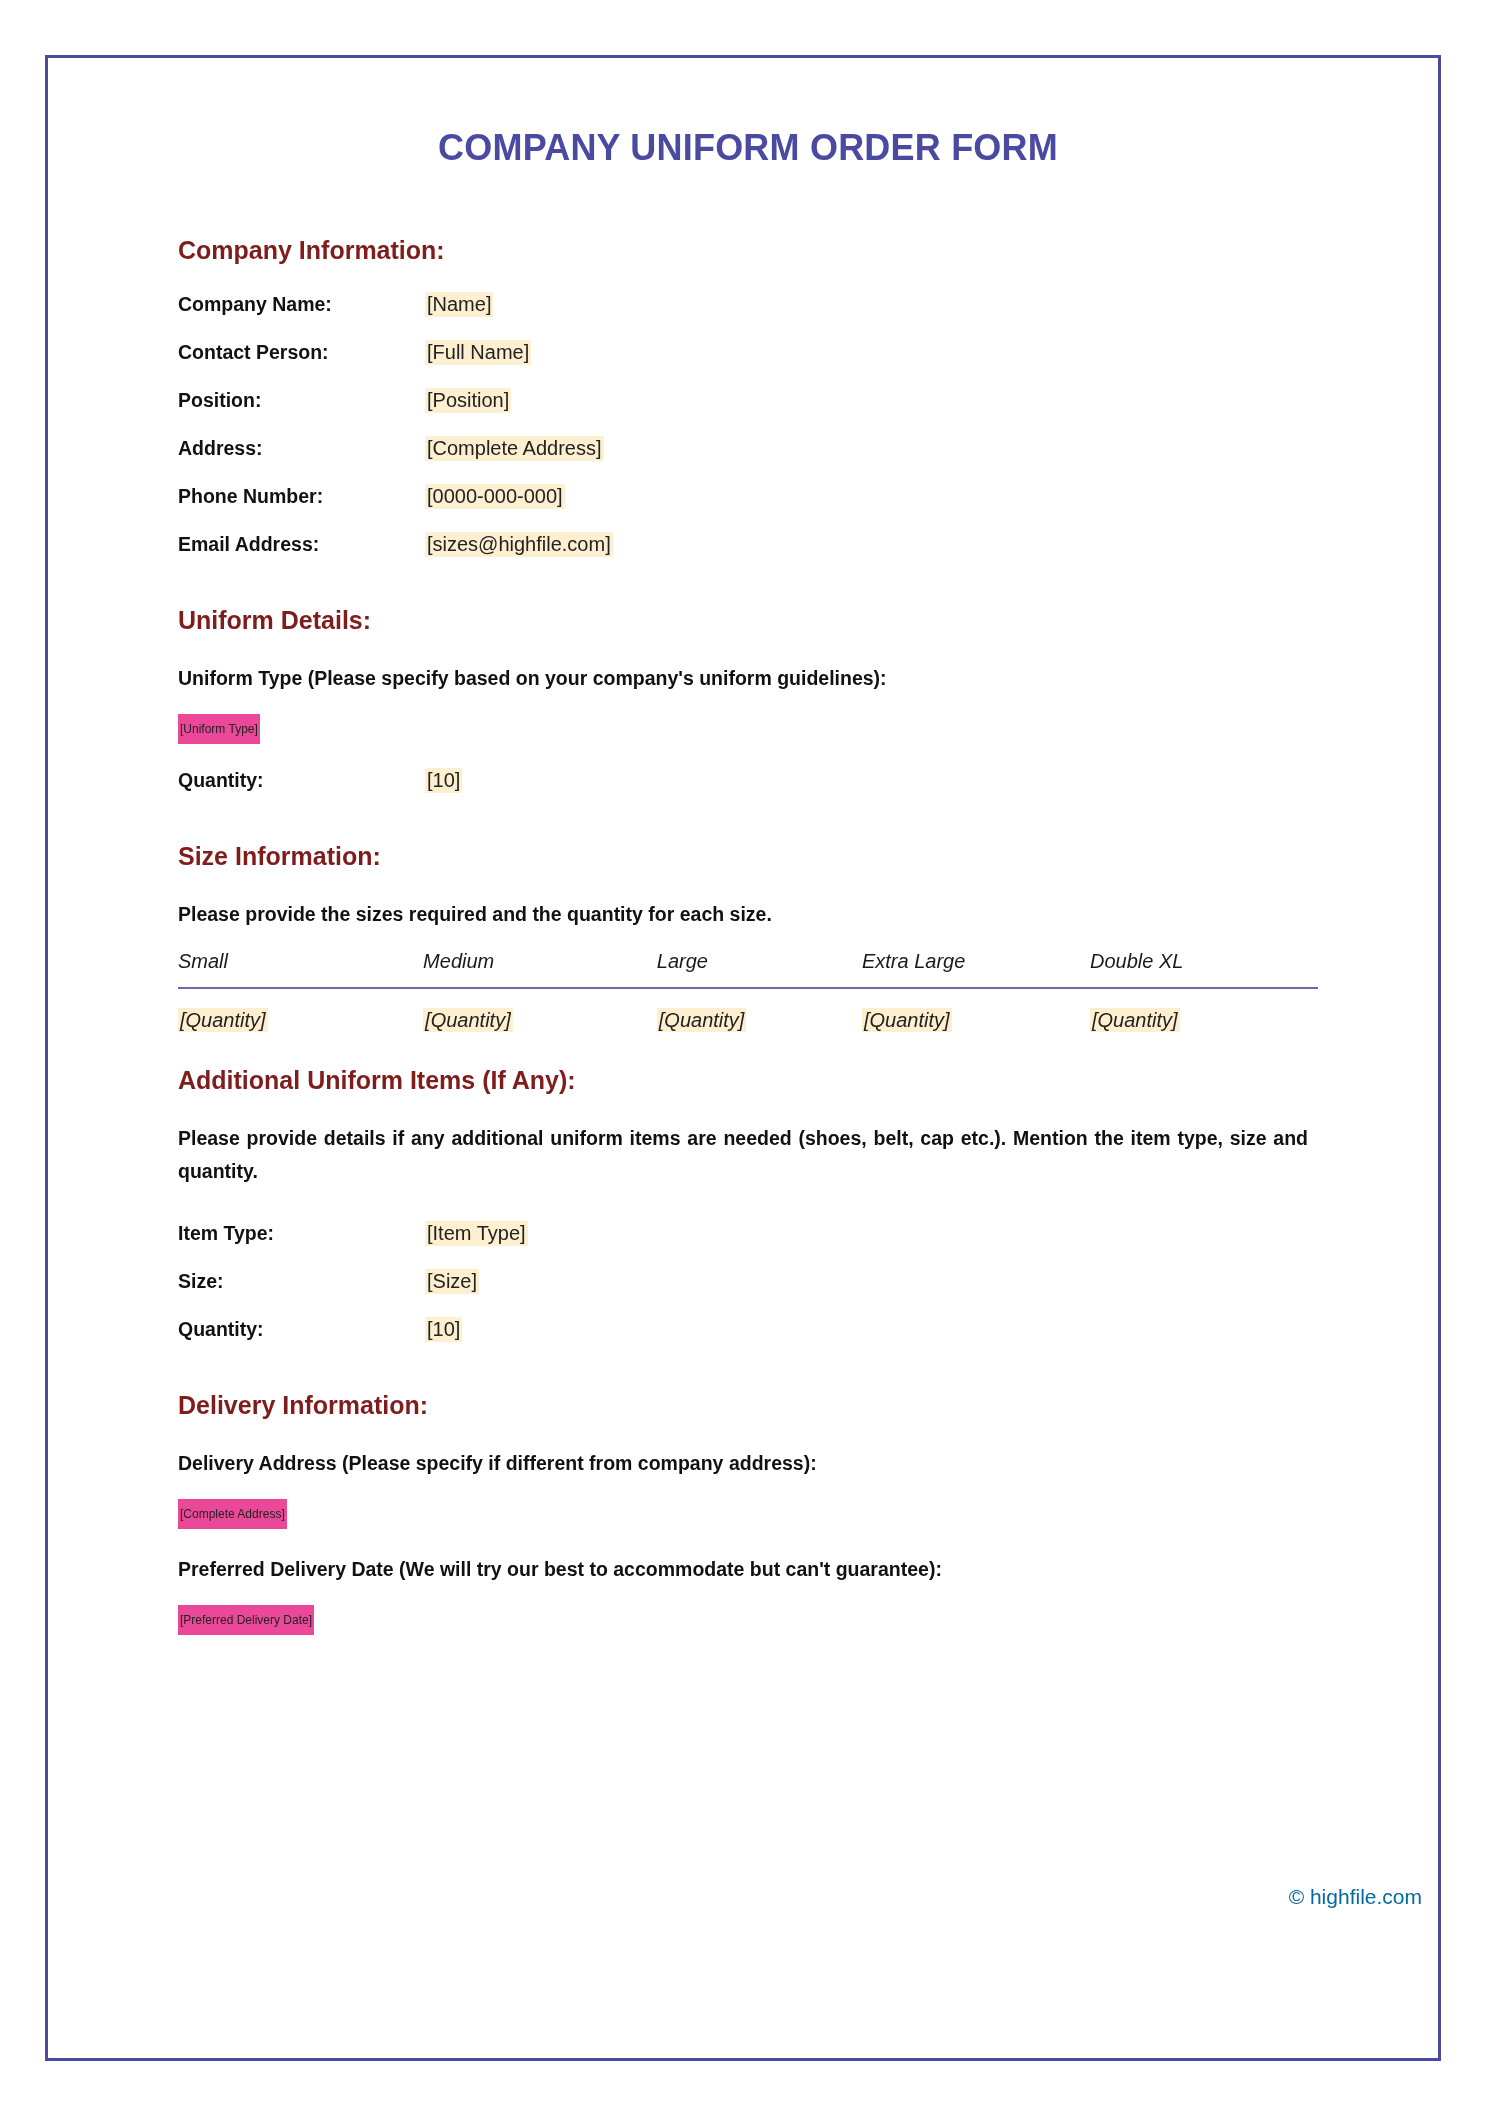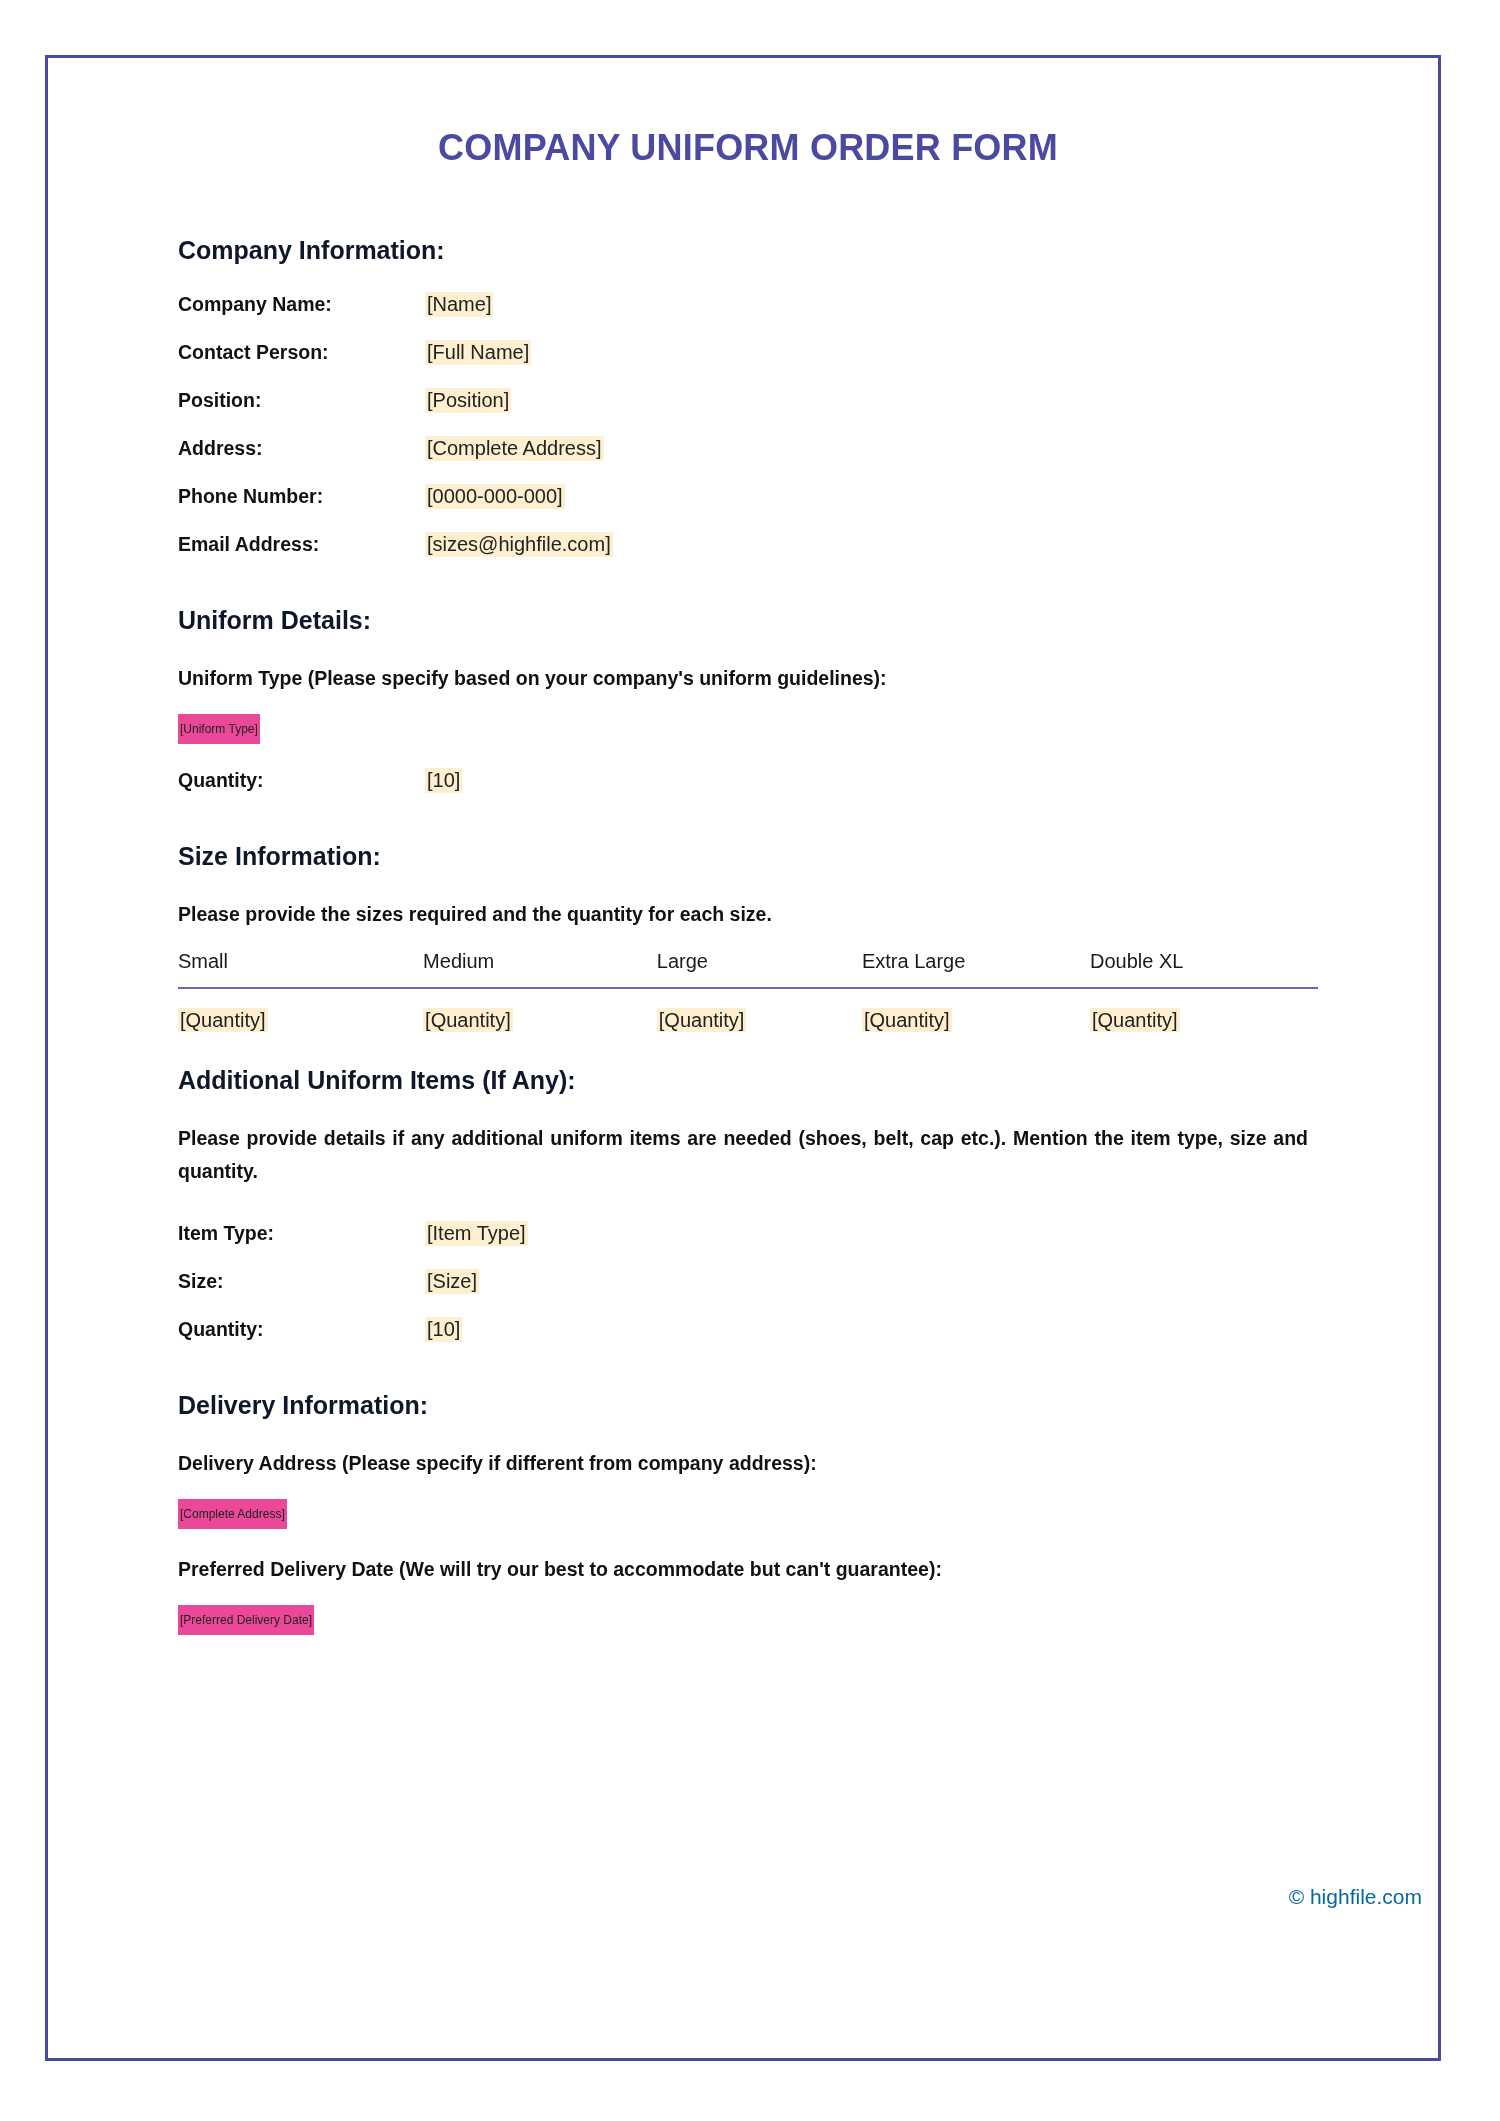--- a/index.html
+++ b/index.html
@@ -41,21 +41,21 @@
     color: #4a4aa0;
     text-align: center;
     letter-spacing: 0.2px;
     margin-bottom: 67px;
   }
 
   
   .section-heading {
     font-size: 25px;
     font-weight: bold;
-    color: #0f172a;
+    color: #7f1d1d;
     margin-bottom: 27px;
   }
 
   
   .field-row {
     display: flex;
     align-items: baseline;
     margin-bottom: 23px;
   }
   .field-label {
@@ -96,20 +96,21 @@
   
   .sec-gap-sm { height: 14px; }
   .sec-gap-md { height: 26px; }
   .sec-gap-lg { height: 34px; }
 
   
   .size-table {
     width: 100%;
     border-collapse: collapse;
     margin-top: 10px;
+    font-style: italic;
   }
   .size-table th {
     font-size: 20px;
     font-weight: normal;
     color: #1a1a1a;
     text-align: left;
     padding: 0 0 14px 0;
     border-bottom: 2px solid #6a6ab4;
   }
   .size-table td {

